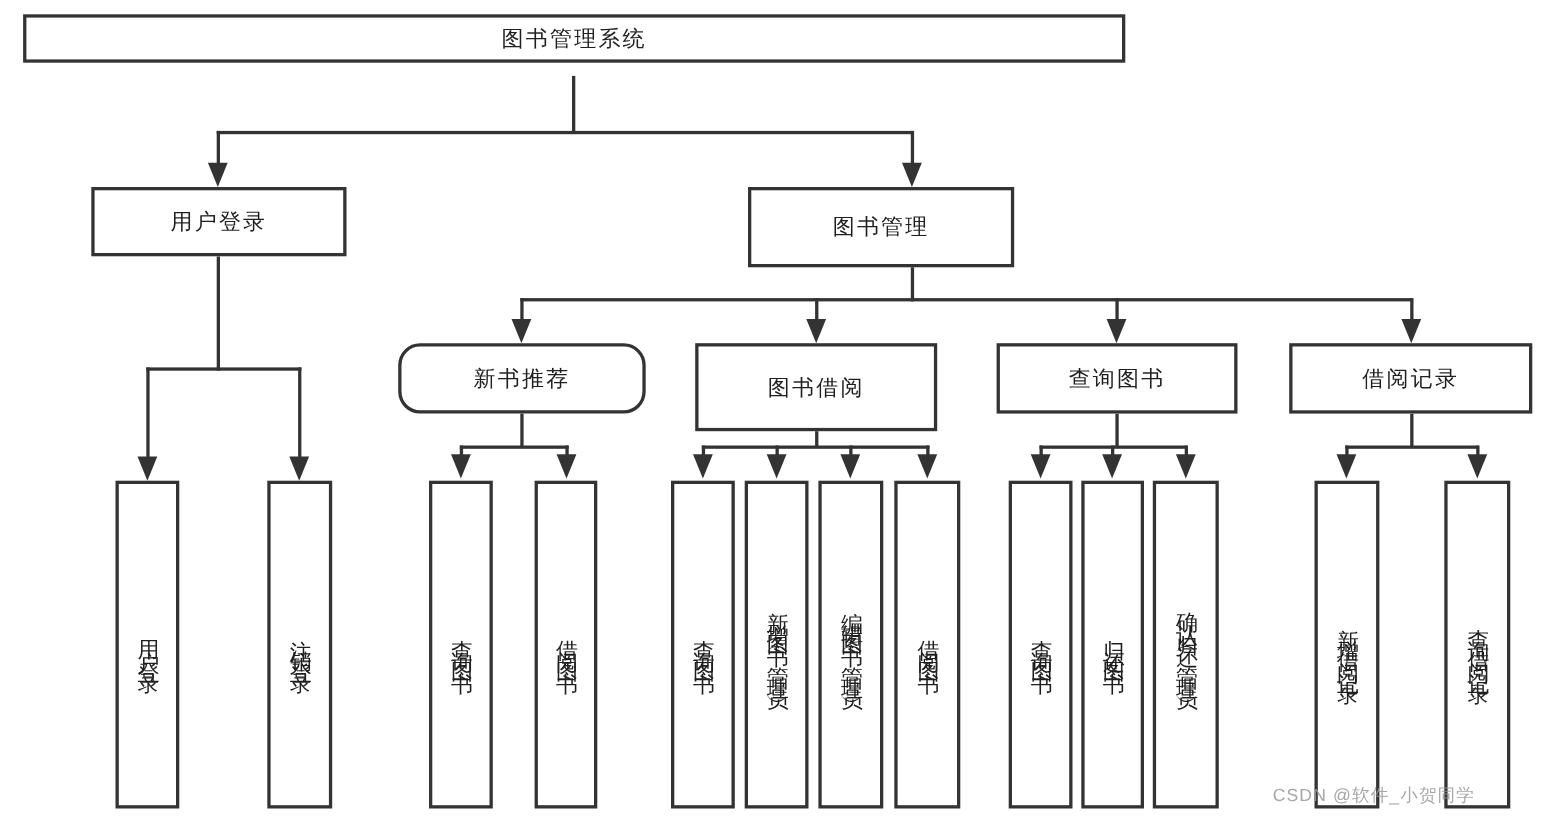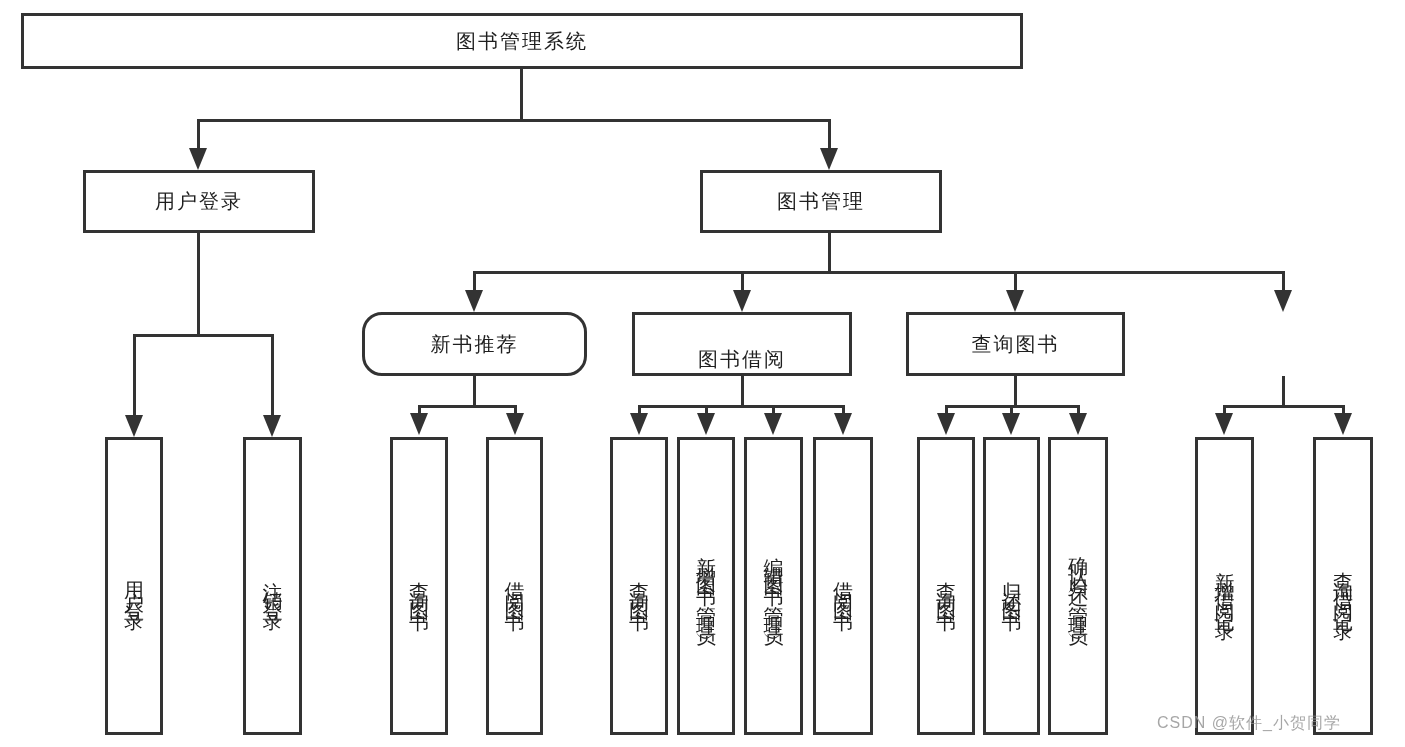--- a/index.html
+++ b/index.html
@@ -62,35 +62,35 @@
     letter-spacing:1px;
     z-index:5;
     white-space:nowrap;
   }
 </style>
 </head>
 <body>
 
 <div id="canvas">
 
-  <div class="box" style="left:21px;top:13px;width:1002px;height:56px;text-align:center;">
+  <div class="box" style="left:21px;top:13px;width:1002px;height:44px;text-align:center;">
     <span>图书管理系统</span>
   </div>
 
   <div class="vline" style="left:520px;top:69px;height:52px;"></div>
   <div class="hline" style="left:197px;top:119px;width:633px;"></div>
   <div class="vline" style="left:197px;top:119px;height:32px;"></div>
   <div class="arrow" style="left:189px;top:148px;"></div>
   <div class="vline" style="left:828px;top:119px;height:32px;"></div>
   <div class="arrow" style="left:820px;top:148px;"></div>
 
   <div class="box" style="left:83px;top:170px;width:232px;height:63px;">
     <span>用户登录</span>
   </div>
-  <div class="box" style="left:700px;top:170px;width:242px;height:63px;">
+  <div class="box" style="left:680px;top:170px;width:242px;height:73px;">
     <span>图书管理</span>
   </div>
 
   <div class="vline" style="left:197px;top:233px;height:104px;"></div>
   <div class="hline" style="left:133px;top:334px;width:141px;"></div>
   <div class="vline" style="left:133px;top:334px;height:83px;"></div>
   <div class="arrow" style="left:125px;top:415px;"></div>
   <div class="vline" style="left:271px;top:334px;height:83px;"></div>
   <div class="arrow" style="left:263px;top:415px;"></div>
 
@@ -101,25 +101,28 @@
   <div class="vline" style="left:741px;top:271px;height:21px;"></div>
   <div class="arrow" style="left:733px;top:290px;"></div>
   <div class="vline" style="left:1014px;top:271px;height:21px;"></div>
   <div class="arrow" style="left:1006px;top:290px;"></div>
   <div class="vline" style="left:1282px;top:271px;height:21px;"></div>
   <div class="arrow" style="left:1274px;top:290px;"></div>
 
   <div class="box" style="left:362px;top:312px;width:225px;height:64px;border-radius:20px;">
     <span>新书推荐</span>
   </div>
-  <div class="box" style="left:632px;top:312px;width:220px;height:64px;align-items:flex-end;">
+  <div class="box" style="left:632px;top:312px;width:220px;height:80px;">
     <span>图书借阅</span>
   </div>
   <div class="box" style="left:906px;top:312px;width:219px;height:64px;">
     <span>查询图书</span>
+  </div>
+  <div class="box" style="left:1172px;top:312px;width:221px;height:64px;">
+    <span>借阅记录</span>
   </div>
 
   <div class="vline" style="left:473px;top:376px;height:31px;"></div>
   <div class="hline" style="left:418px;top:405px;width:99px;"></div>
   <div class="vline" style="left:418px;top:405px;height:12px;"></div>
   <div class="arrow" style="left:410px;top:413px;"></div>
   <div class="vline" style="left:514px;top:405px;height:12px;"></div>
   <div class="arrow" style="left:506px;top:413px;"></div>
 
   <div class="vline" style="left:741px;top:376px;height:31px;"></div>

